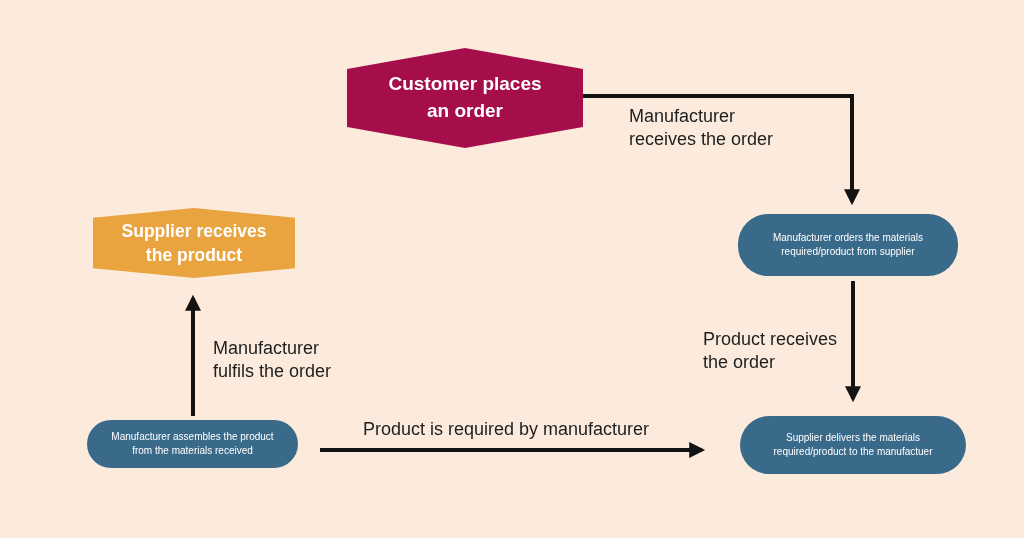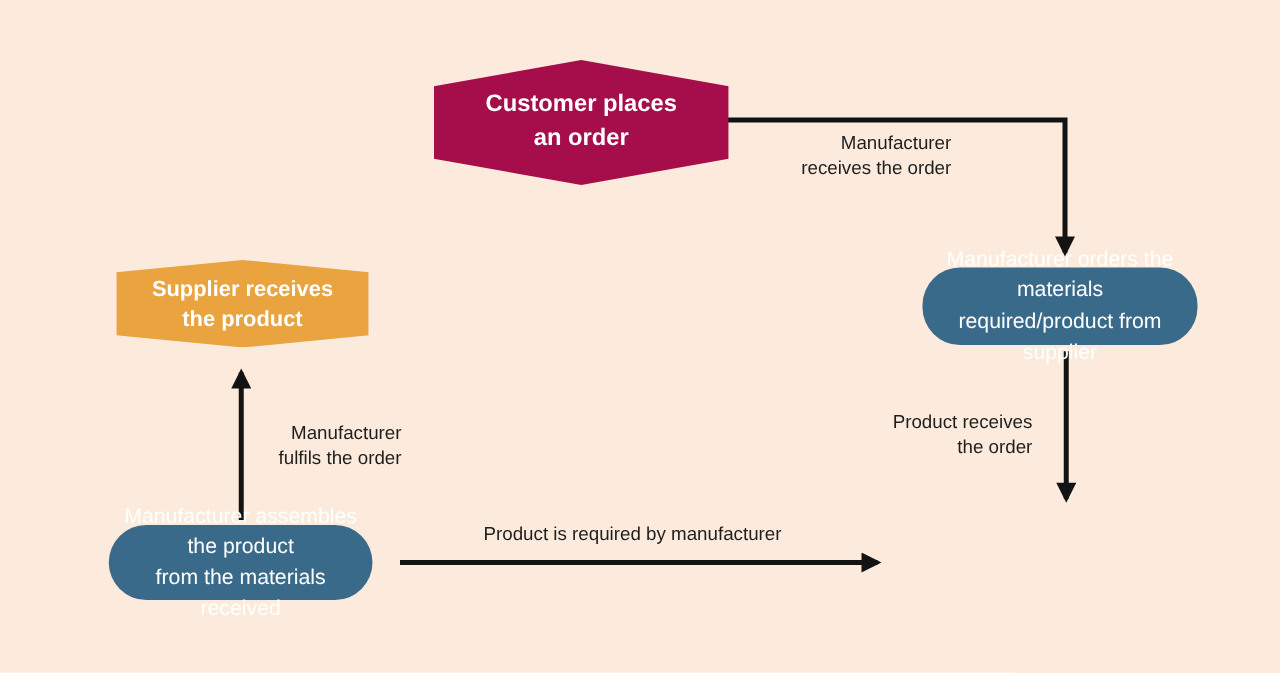--- a/index.html
+++ b/index.html
@@ -38,33 +38,33 @@
   .hex-orange {
     left: 93px; top: 208px;
     width: 202px; height: 70px;
     background: #E9A33F;
     clip-path: polygon(50% 0%, 100% 14%, 100% 86%, 50% 100%, 0% 86%, 0% 14%);
     font-size: 17.5px;
   }
   .pill {
     background: #3A6A8A;
     border-radius: 30px;
-    font-size: 17px;
+    font-size: 10px;
     line-height: 1.45;
     padding: 4px 8px;
   }
   .pill-manufacturer-orders { left: 738px; top: 214px; width: 220px; height: 62px; }
   .pill-supplier-delivers   { left: 740px; top: 416px; width: 226px; height: 58px; }
-  .pill-manufacturer-assembles { left: 87px; top: 420px; width: 211px; height: 60px; }
+  .pill-manufacturer-assembles { left: 87px; top: 420px; width: 211px; height: 48px; }
   .edge-label {
     position: absolute;
     transform: translateX(-50%);
-    text-align: right;
+    text-align: left;
     color: #1E1E1E;
-    font-size: 15px;
+    font-size: 18px;
     line-height: 1.3;
     white-space: pre-line;
   }
   .lbl-manufacturer-receives { left: 701px; top: 105px; }
   .lbl-supplier-receives     { left: 770px; top: 328px; }
   .lbl-product-received      { left: 506px; top: 418px; }
   .lbl-manufacturer-fulfils  { left: 272px; top: 337px; }
   .arrows {
     position: absolute;
     left: 0; top: 0;
@@ -90,20 +90,22 @@
 
   <div class="node hexagon hex-maroon">Customer places
 an order</div>
 
   <div class="node hexagon hex-orange">Supplier receives
 the product</div>
 
   <div class="node pill pill-manufacturer-orders">Manufacturer orders the materials
 required/product from supplier</div>
 
+  <div class="node pill pill-supplier-delivers">Supplier delivers the materials
+required/product to the manufactuer</div>
 
   <div class="node pill pill-manufacturer-assembles">Manufacturer assembles the product
 from the materials received</div>
 
   <div class="edge-label lbl-manufacturer-receives">Manufacturer
 receives the order</div>
 
   <div class="edge-label lbl-supplier-receives">Product receives
 the order</div>
 

